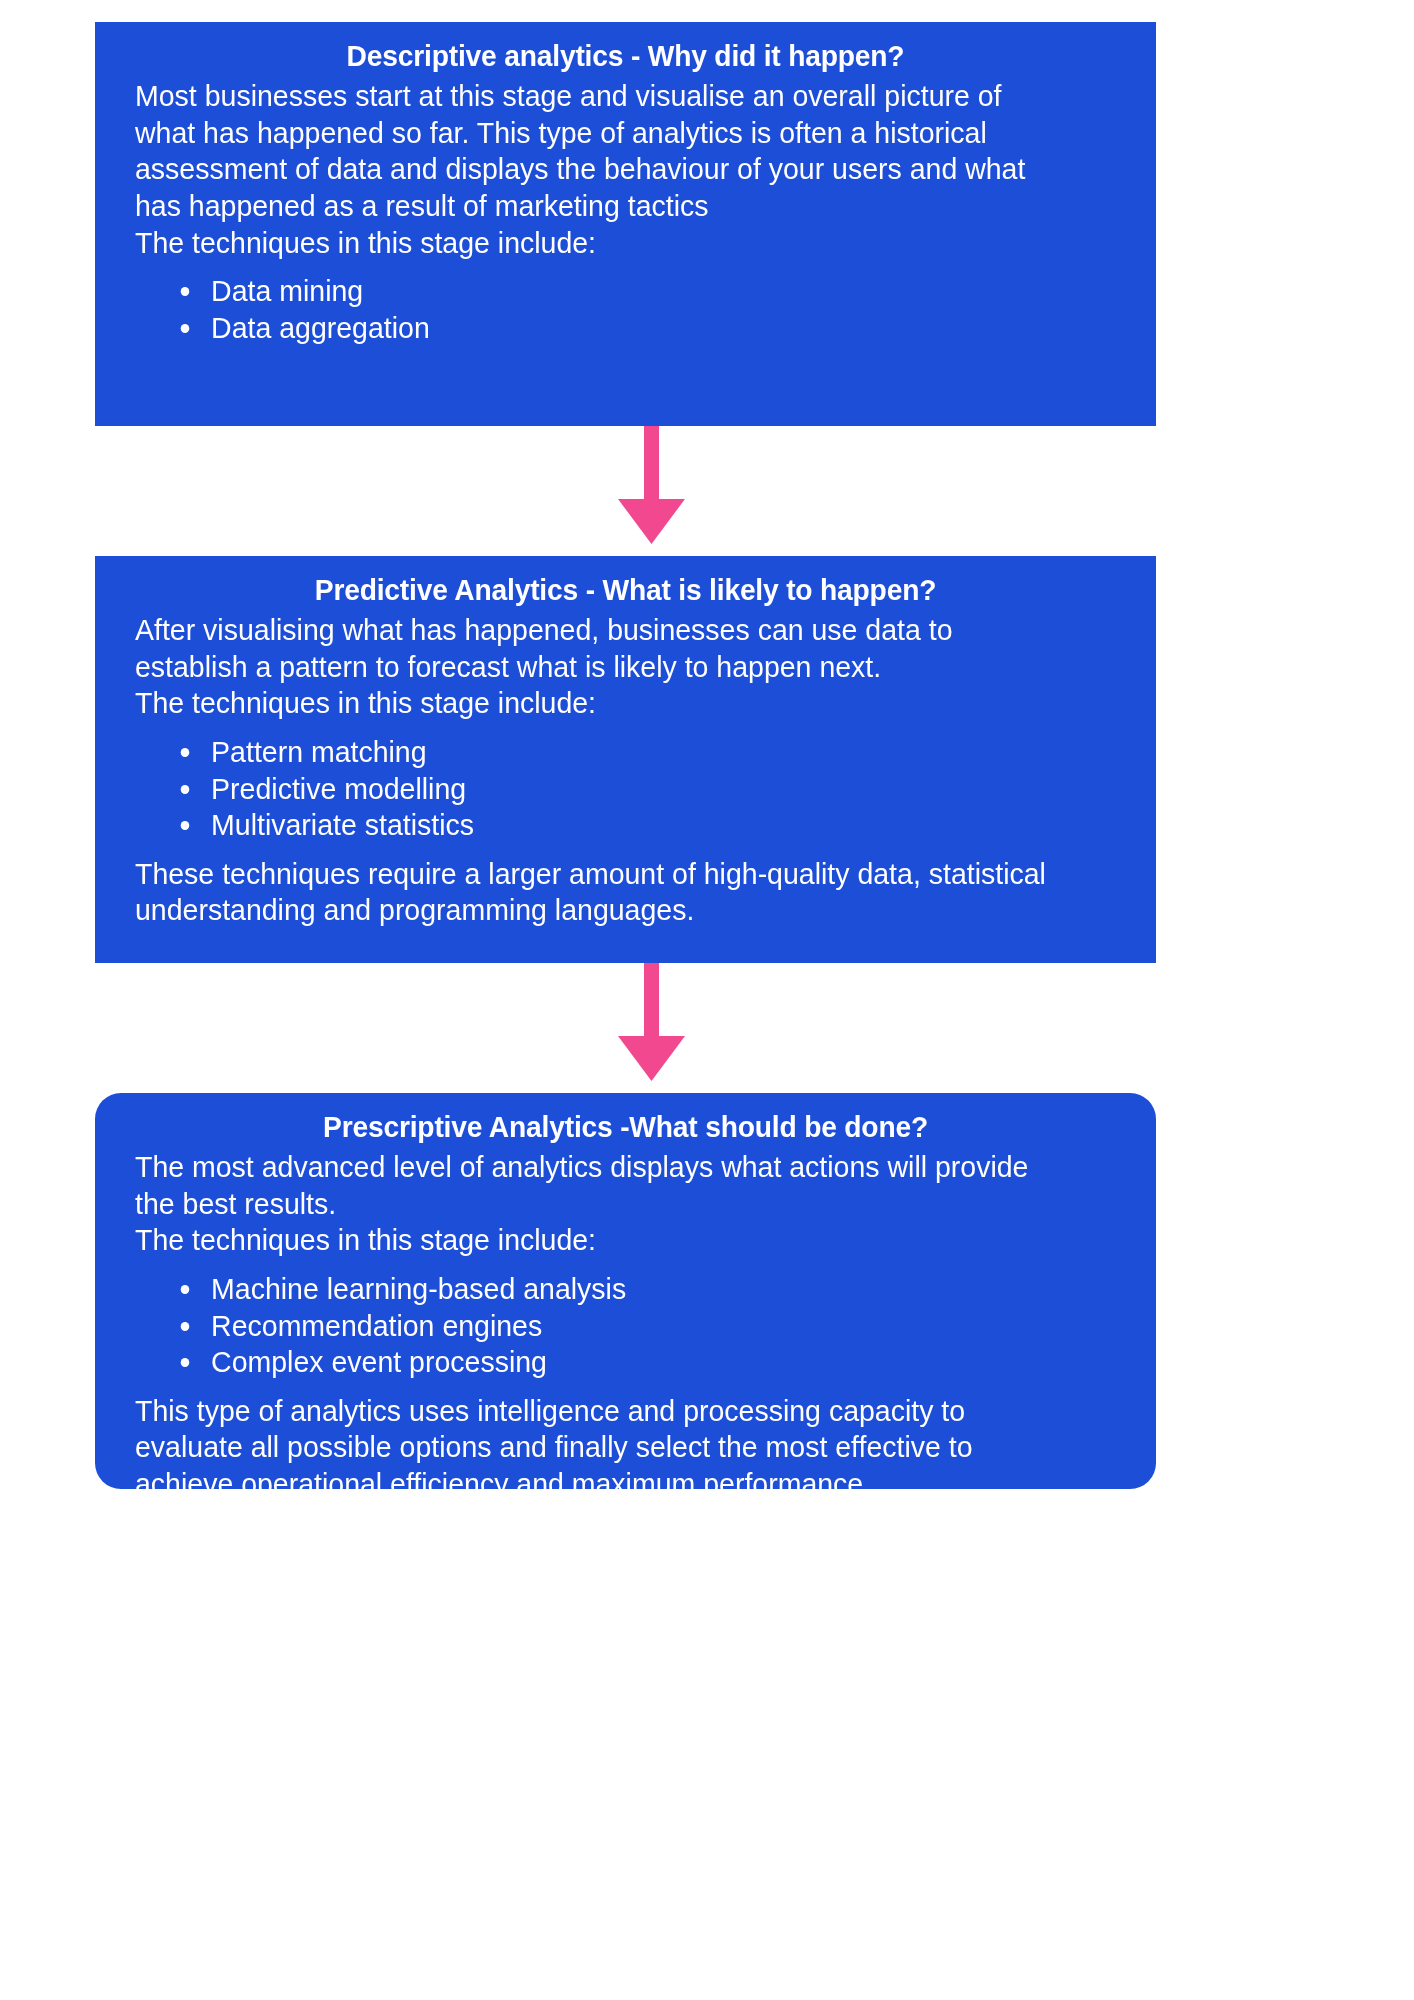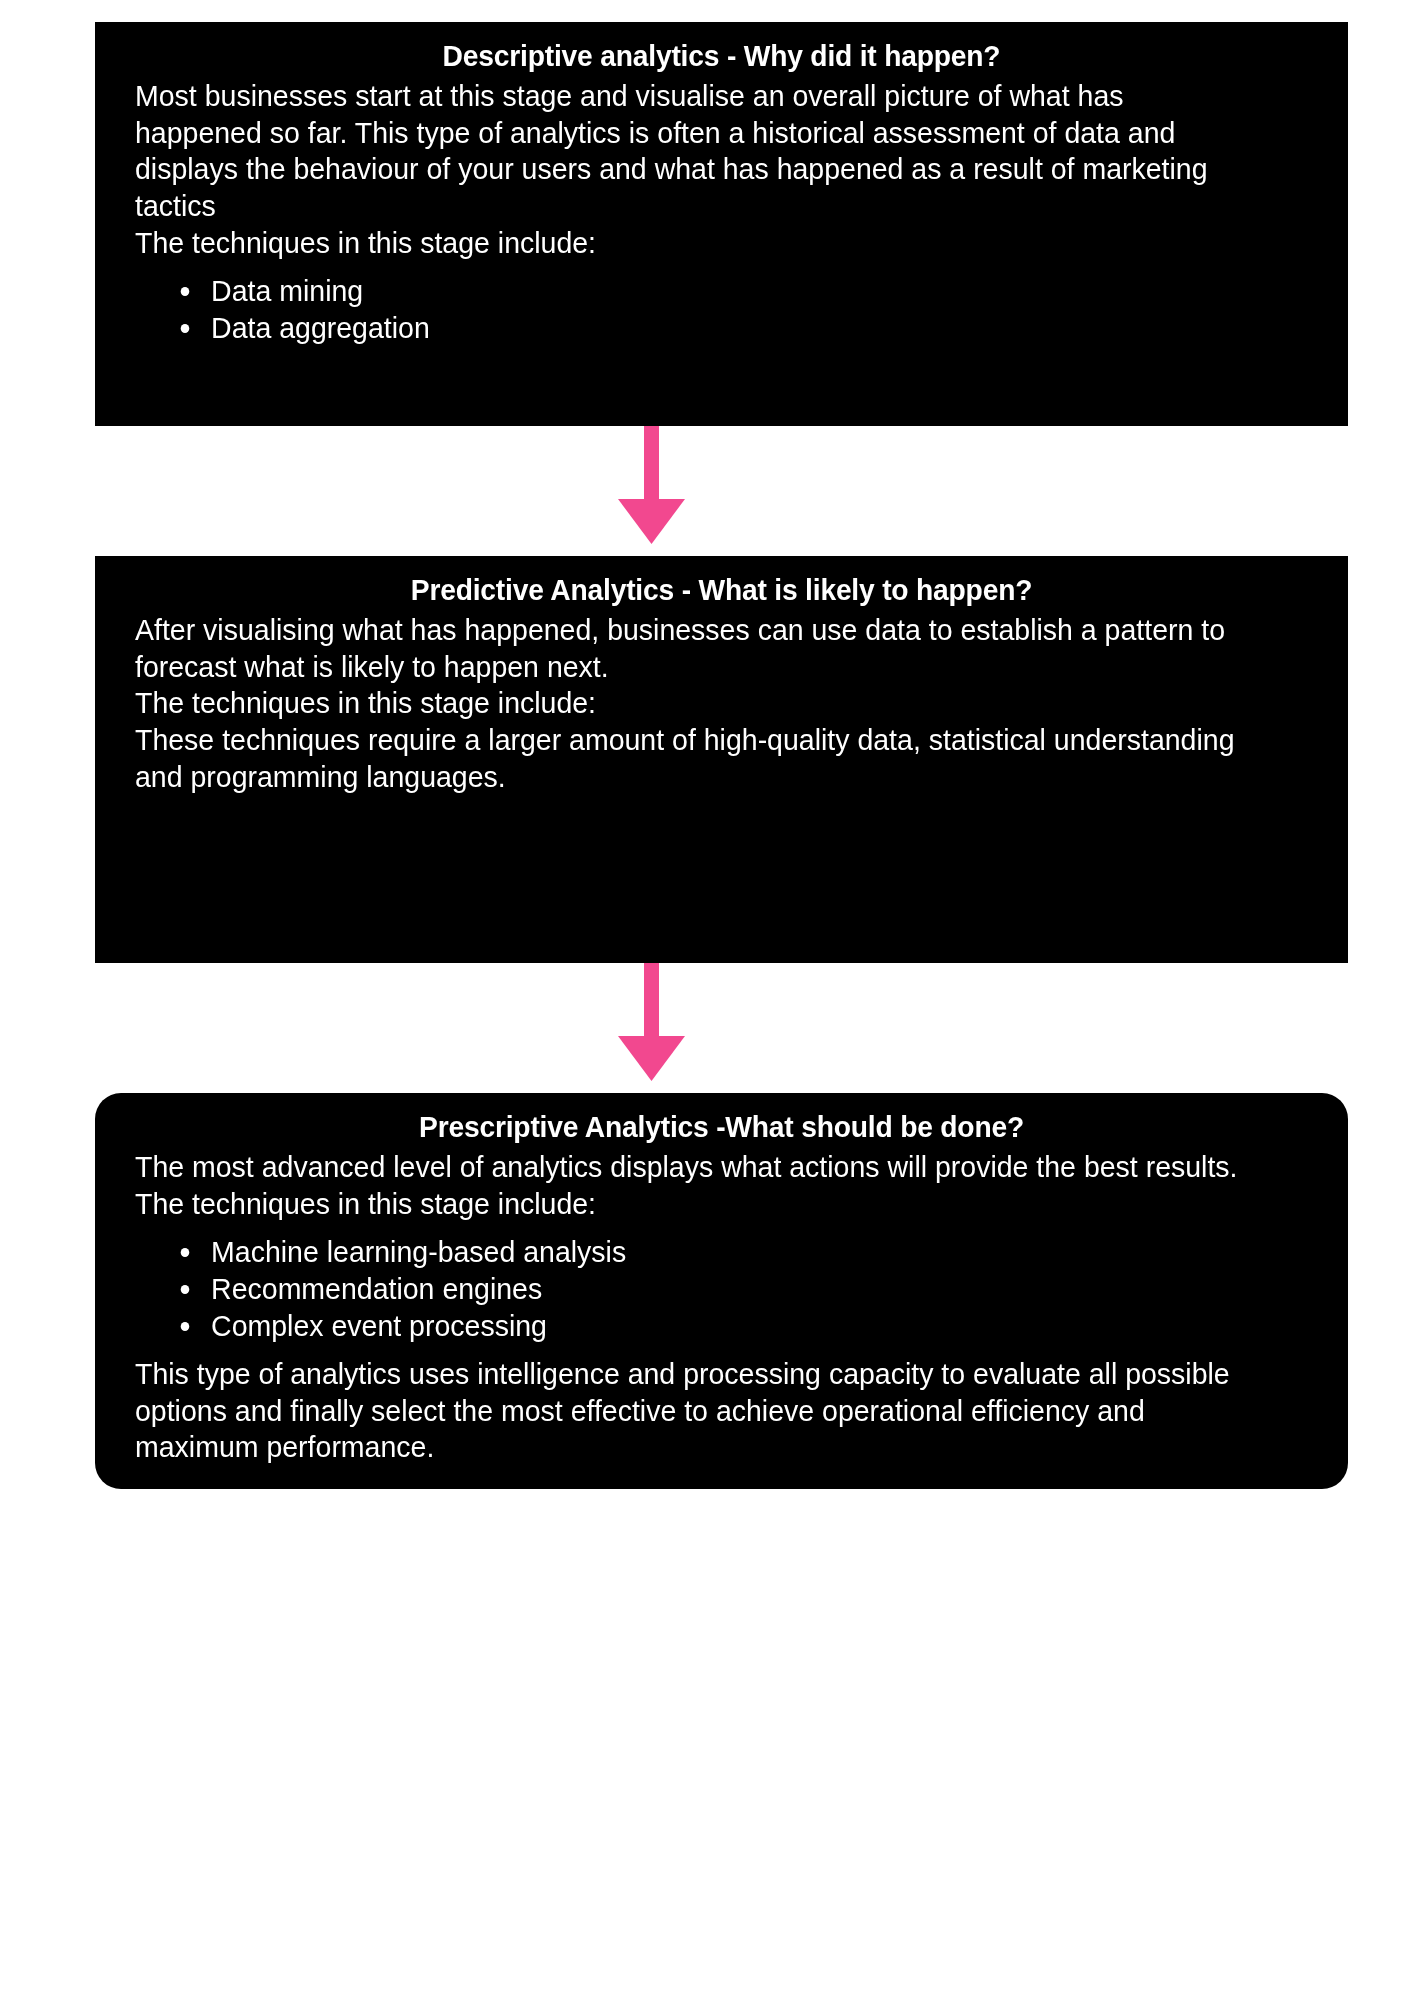--- a/index.html
+++ b/index.html
@@ -22,25 +22,25 @@
     padding: 0;
     overflow: hidden;
   }
   .flow {
     position: absolute;
     left: 95px;
     top: 22px;
     width: 1225px;
   }
   .stage-box {
-    background: #000000;
+    background: #1d4ed8;
     color: #ffffff;
     box-sizing: border-box;
     padding: 14px 40px 18px 40px;
-    width: 1253px;
+    width: 1061px;
   }
   .stage-title {
     text-align: center;
     font-weight: bold;
     font-size: 30px;
     line-height: 1.34;
     letter-spacing: -0.2px;
     margin: 0 0 2px 0;
     color: #ffffff;
     font-family: "Liberation Sans", "DejaVu Sans", sans-serif;
@@ -122,20 +122,34 @@
       <svg width="1225" height="130" viewBox="0 0 1225 130" xmlns="http://www.w3.org/2000/svg">
         <rect x="549" y="0" width="15" height="79" fill="#f2488f"></rect>
         <polygon points="523,73 590,73 556.5,118" fill="#f2488f"></polygon>
       </svg>
     </div>
 
     <div class="stage-box" id="box-predictive">
       <p class="stage-title">Predictive Analytics - What is likely to happen?</p>
       <p class="stage-para">After visualising what has happened, businesses can use data to establish a pattern to forecast what is likely to happen next.</p>
       <p class="stage-para">The techniques in this stage include:</p>
+      <ul class="stage-list">
+        <li>
+          <span class="dot"></span>
+          <span>Pattern matching</span>
+        </li>
+        <li>
+          <span class="dot"></span>
+          <span>Predictive modelling</span>
+        </li>
+        <li>
+          <span class="dot"></span>
+          <span>Multivariate statistics</span>
+        </li>
+      </ul>
       <p class="stage-para">These techniques require a larger amount of high-quality data, statistical understanding and programming languages.</p>
     </div>
 
     <div class="connector">
       <svg width="1225" height="130" viewBox="0 0 1225 130" xmlns="http://www.w3.org/2000/svg">
         <rect x="549" y="0" width="15" height="79" fill="#f2488f"></rect>
         <polygon points="523,73 590,73 556.5,118" fill="#f2488f"></polygon>
       </svg>
     </div>
 

